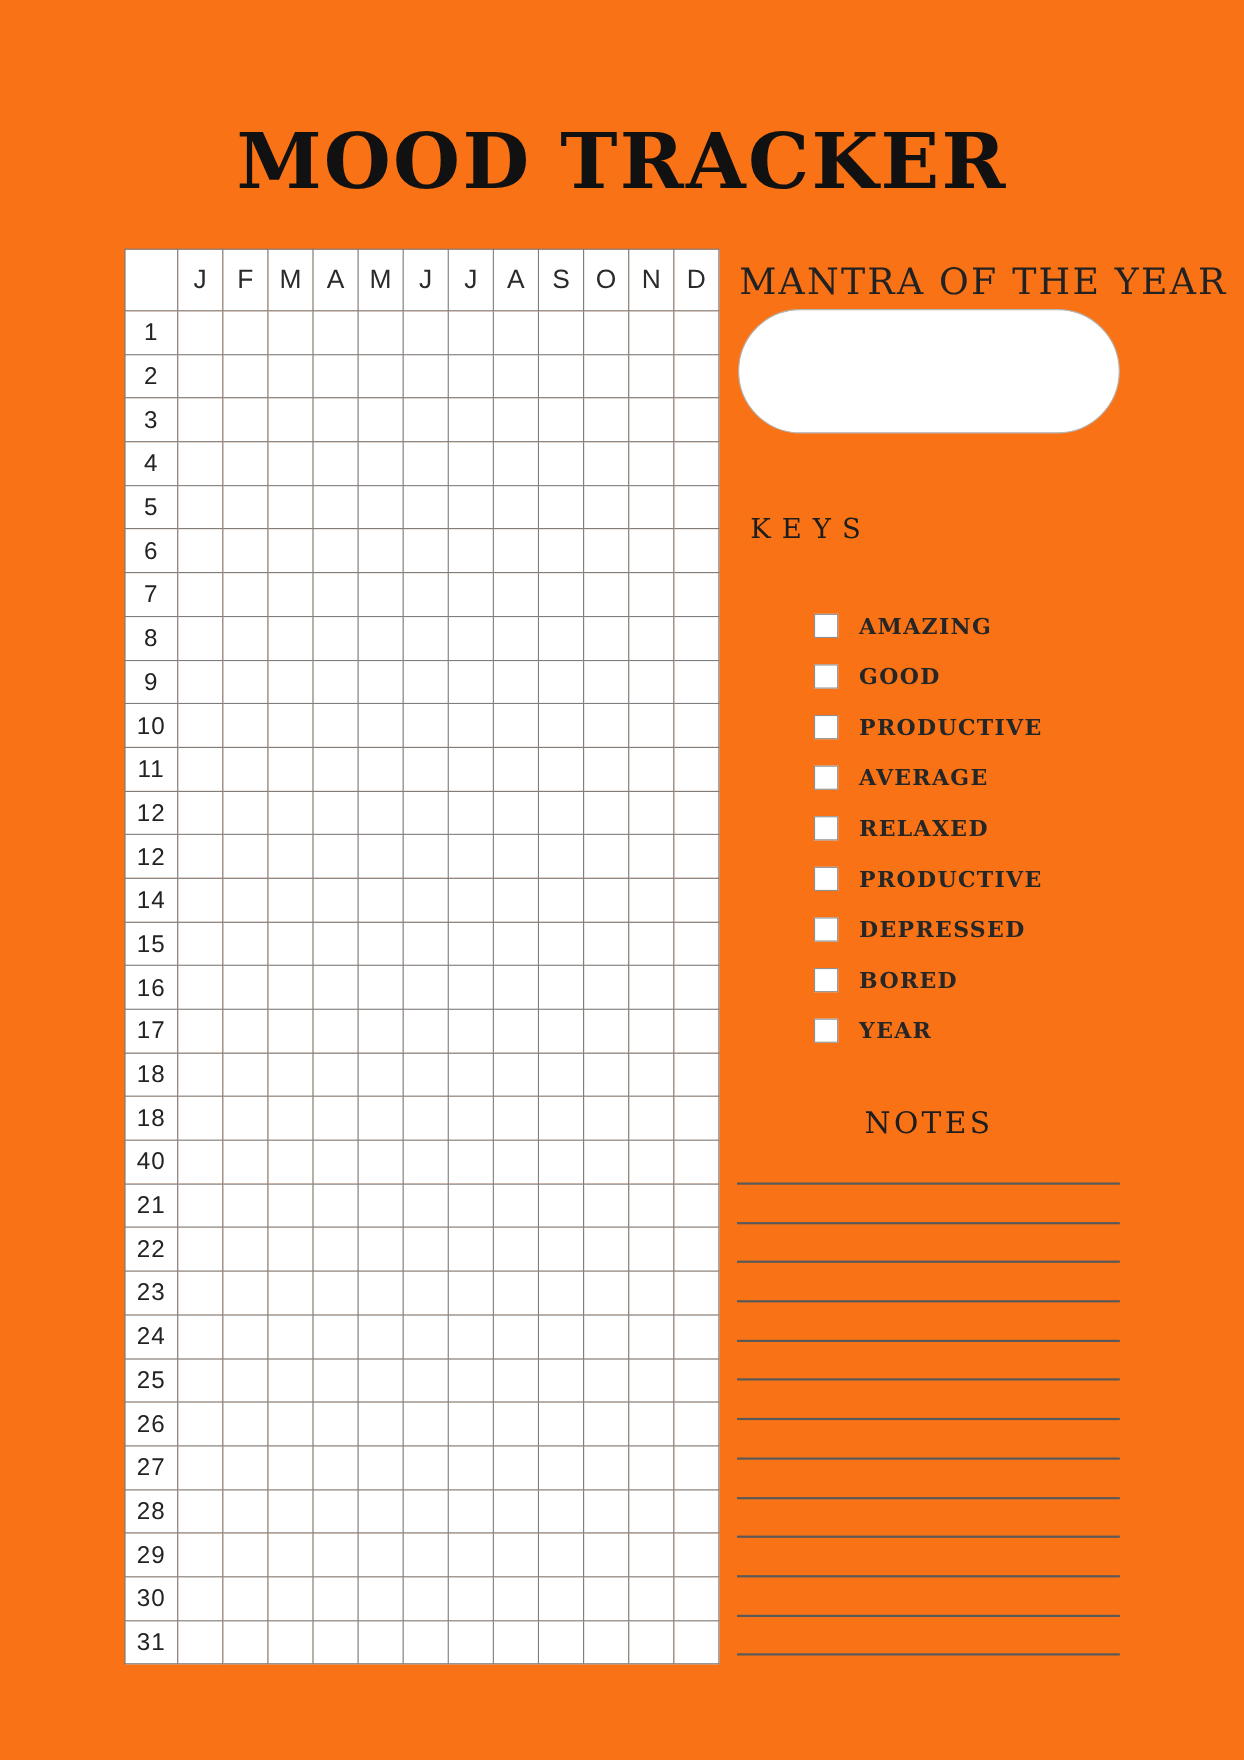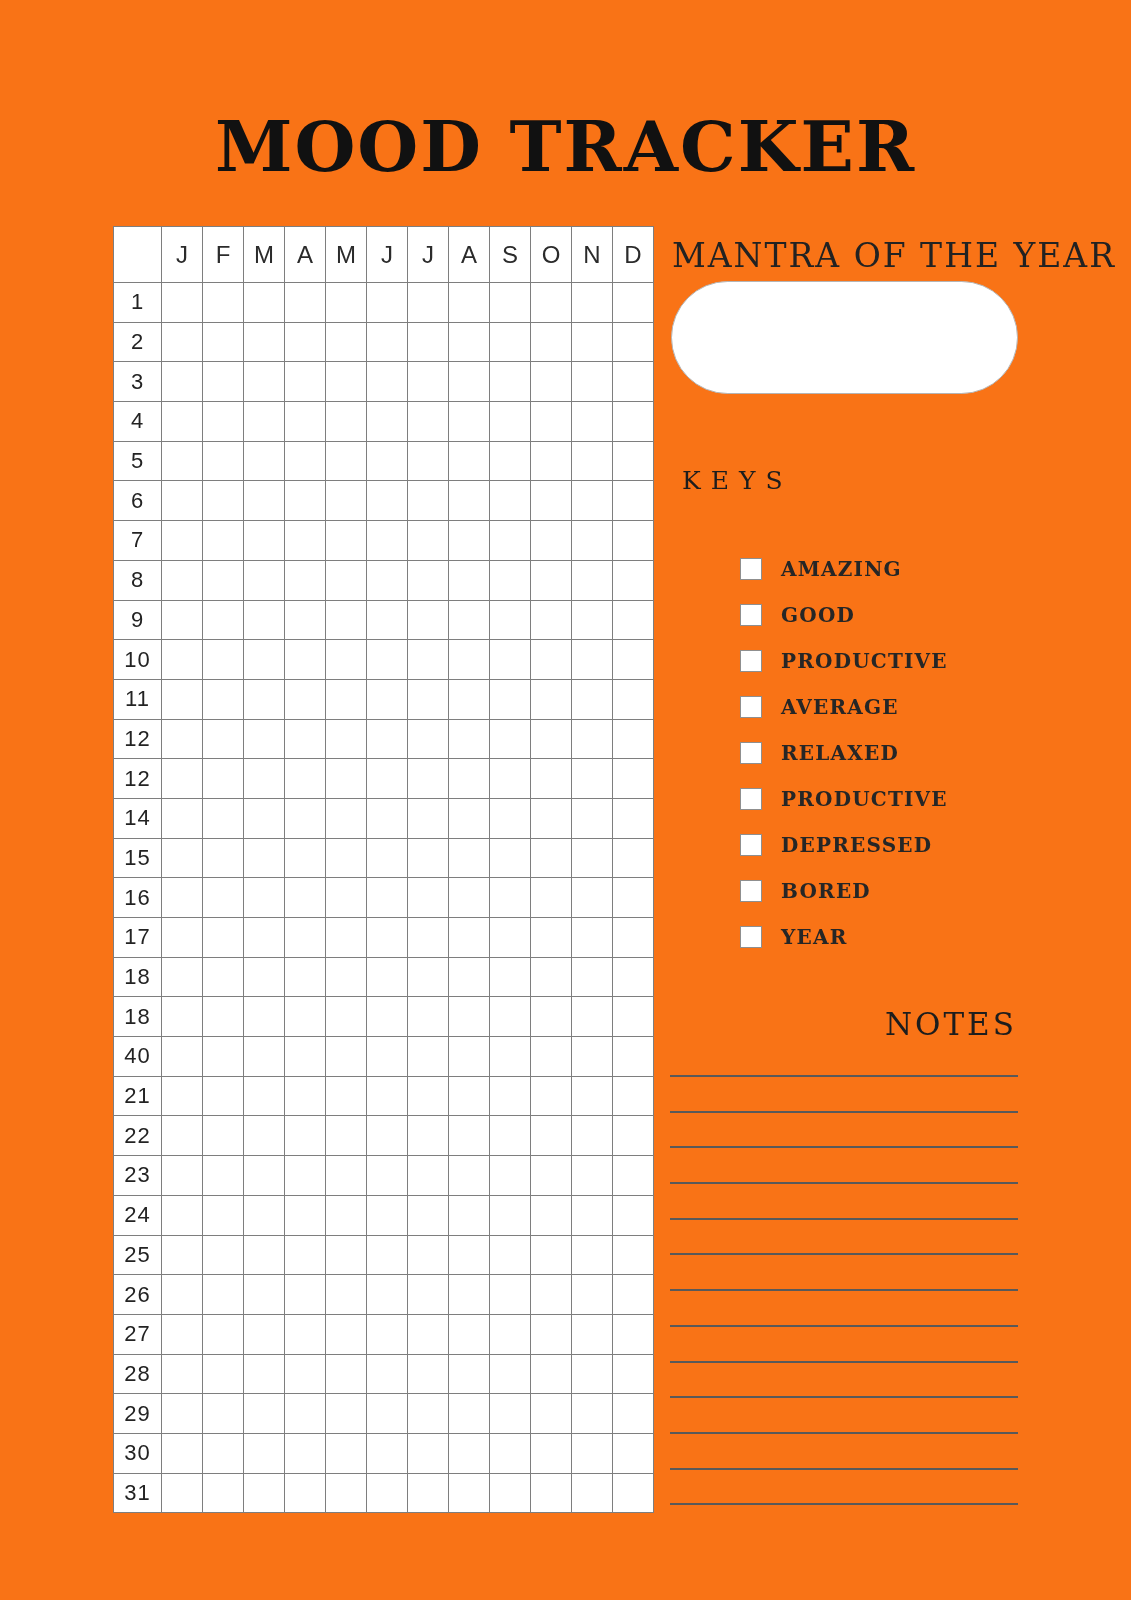--- a/index.html
+++ b/index.html
@@ -49,22 +49,22 @@
   .key-item.gap-before{margin-top:7px;}
   .checkbox{
     width:20px;height:20px;border:1.5px solid #8f8f8f;background:#fff;
     margin-right:19px;flex:none;
   }
   .key-label{
     font-family:"DejaVu Serif",serif;font-size:20px;letter-spacing:1.2px;
     color:#262626;white-space:nowrap;line-height:1;
   }
   .notes-title{
-    position:absolute;left:672px;top:1006px;width:345px;text-align:right;
-    font-size:31px;letter-spacing:3px;color:#1d1d1d;
+    position:absolute;left:672px;top:1006px;width:345px;text-align:center;
+    font-size:27px;letter-spacing:3px;color:#1d1d1d;
   }
   .notes-lines{position:absolute;left:670px;top:1075px;width:348px;}
   .note-line{height:33.7px;border-top:2px solid #595959;}
 </style>
 </head>
 <body>
 
 <div class="sheet">
 
   <h1 class="page-title">MOOD TRACKER</h1>

